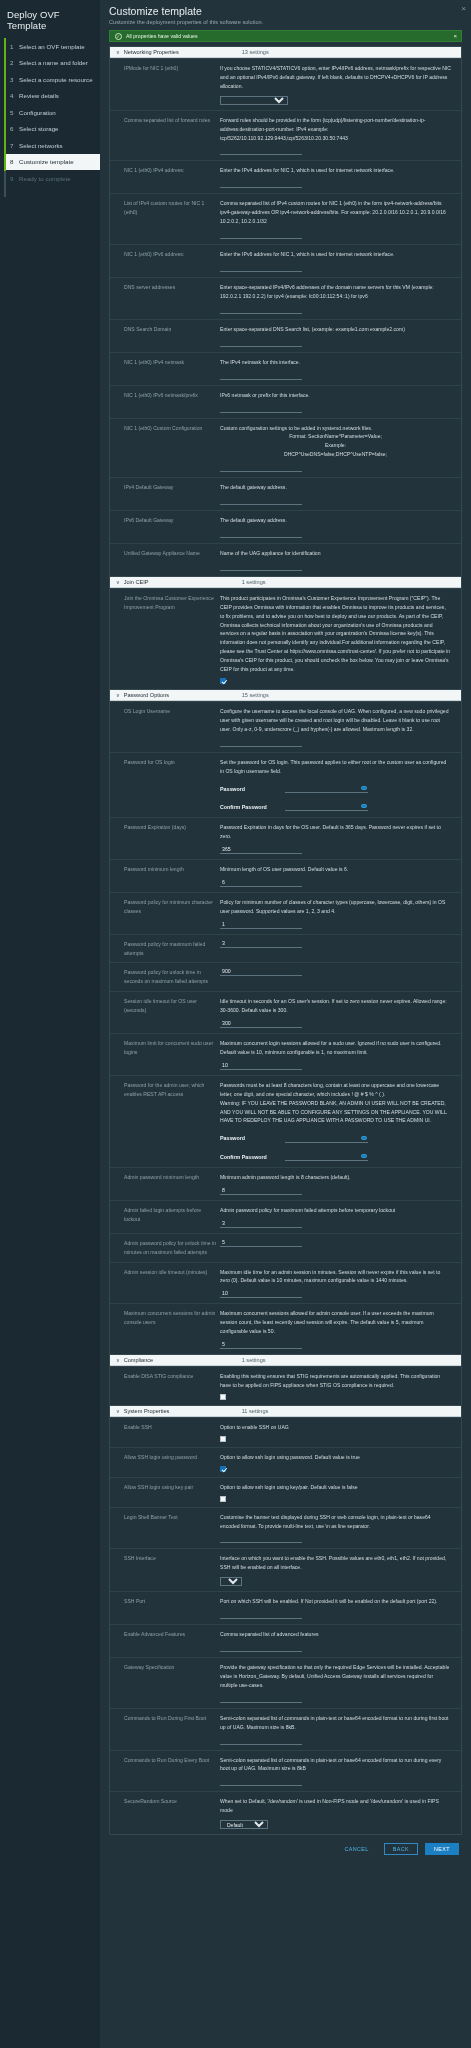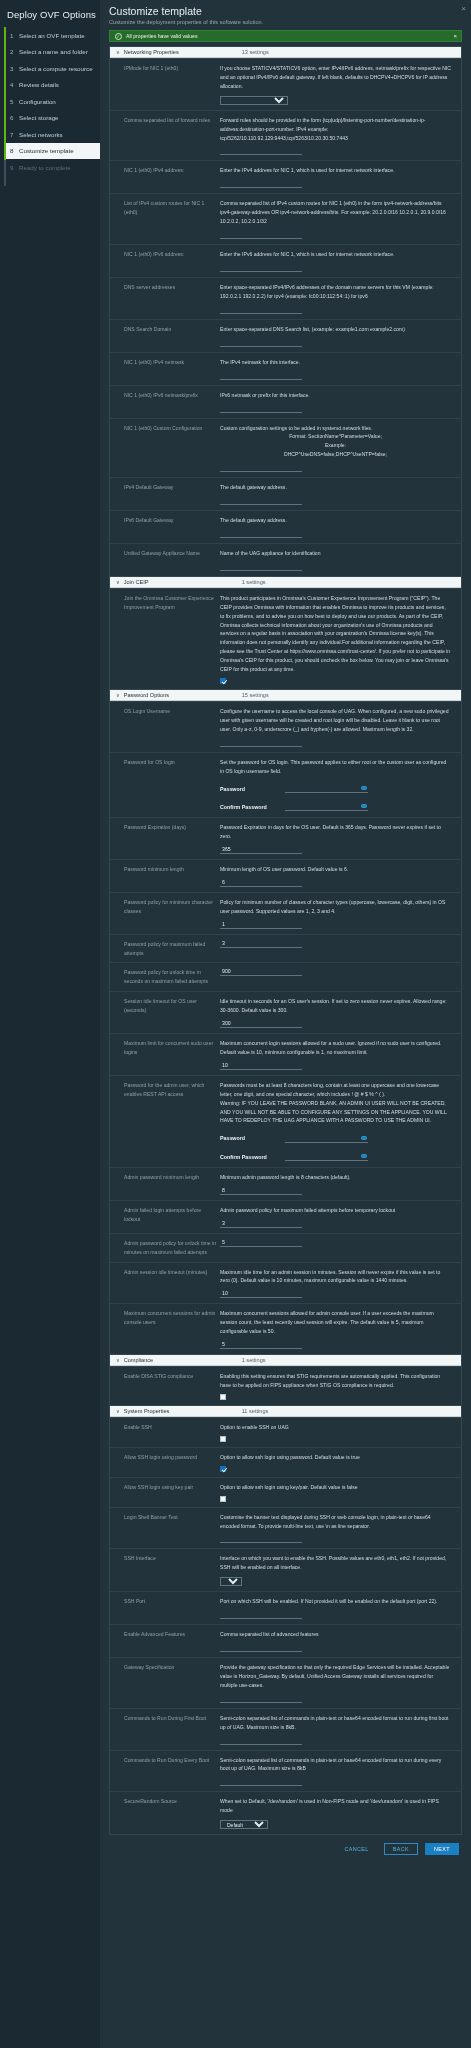--- a/index.html
+++ b/index.html
@@ -284,21 +284,21 @@
   .btn.link { color: #4db7e8; background: transparent; border: none; }
   .btn.outline { color: #4db7e8; background: transparent; border: 1px solid #2f89c4; }
   .btn.primary { color: #ffffff; background: #1b7fc4; border: 1px solid #1b7fc4; }
 </style>
 </head>
 <body>
 
 <div id="wizard">
 
   <div class="left-pane">
-    <div class="wizard-title">Deploy OVF Options</div>
+    <div class="wizard-title">Deploy OVF Template</div>
     <div class="steps">
         <div class="step">
           <span class="num">1</span>
           <span>Select an OVF template</span>
         </div>
         <div class="step">
           <span class="num">2</span>
           <span>Select a name and folder</span>
         </div>
         <div class="step">

